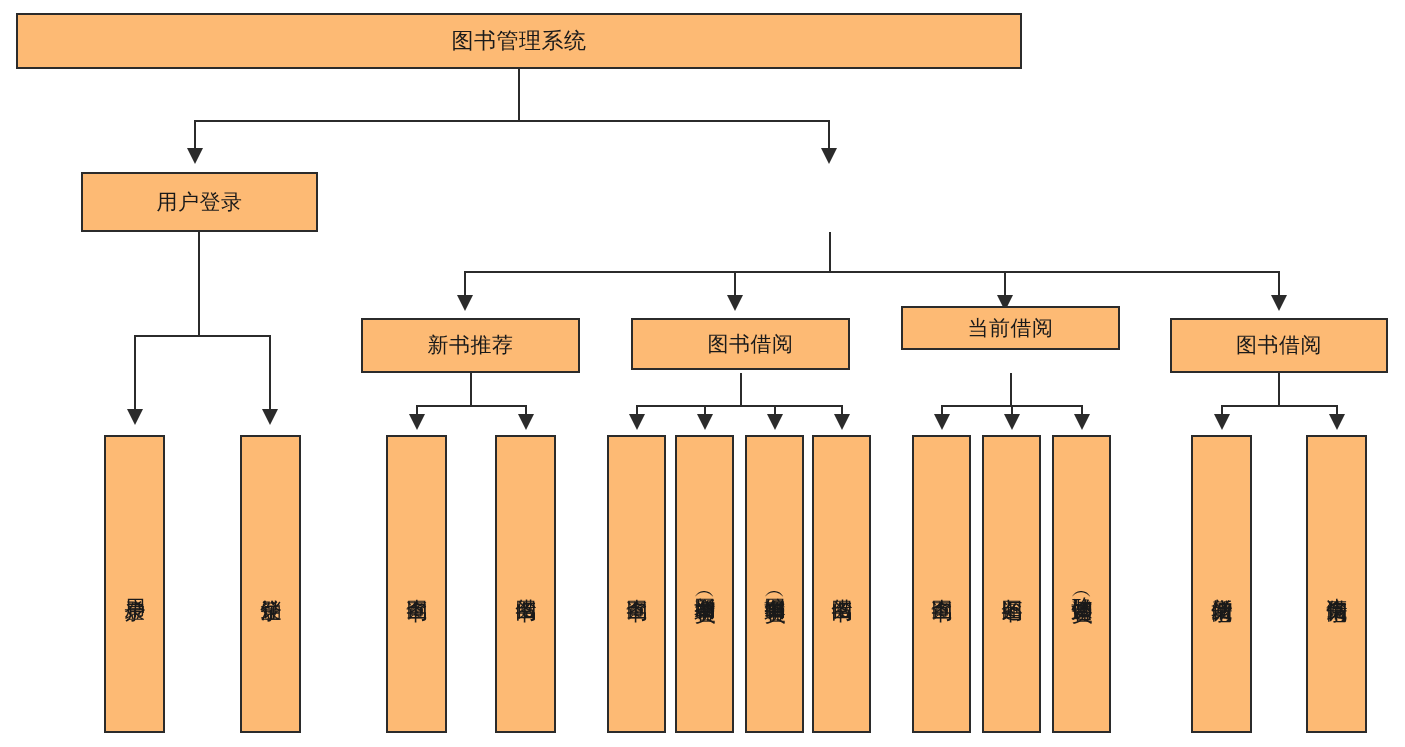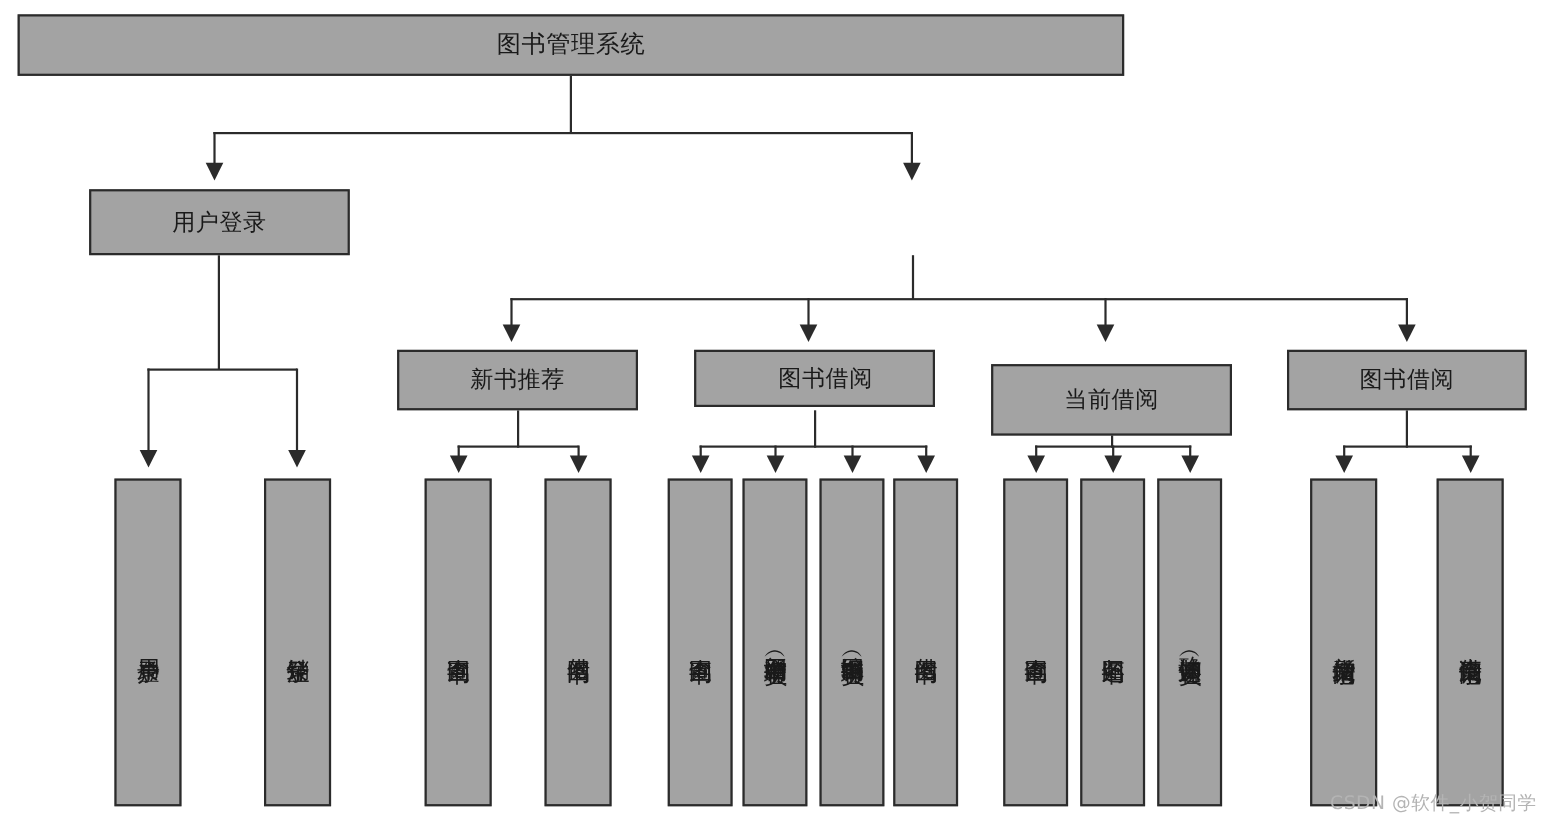--- a/index.html
+++ b/index.html
@@ -18,21 +18,21 @@
     position: relative;
     width: 1405px;
     height: 747px;
     background: #ffffff;
   }
   
   .node {
     position: absolute;
     box-sizing: border-box;
     border: 2px solid #2b2b2b;
-    background: #a3a3a3;
+    background: #fdba74;
     display: flex;
     align-items: center;
     justify-content: center;
     color: #1a1a1a;
     z-index: 3;
   }
   .node .label {
     display: block;
     text-align: center;
     line-height: 1.18;
@@ -131,21 +131,21 @@
   <div class="arrow" style="left:997px; top:295px;"></div>
   <div class="seg v" style="left:1278px; top:271px; width:2px; height:26px;"></div>
   <div class="arrow" style="left:1271px; top:295px;"></div>
 
   <div class="node h" style="left:361px; top:318px; width:219px; height:55px;">
     <span class="label">新书推荐</span>
   </div>
   <div class="node h" style="left:631px; top:318px; width:219px; height:52px;padding-left:20px;">
     <span class="label">图书借阅</span>
   </div>
-  <div class="node h" style="left:901px; top:331px; width:219px; height:65px;">
+  <div class="node h" style="left:901px; top:306px; width:219px; height:44px;">
     <span class="label">当前借阅</span>
   </div>
   <div class="node h" style="left:1170px; top:318px; width:218px; height:55px;">
     <span class="label">图书借阅</span>
   </div>
 
   <div class="seg v" style="left:470px; top:373px; width:2px; height:34px;"></div>
   <div class="seg h" style="left:416px; top:405px; width:110px; height:2px;"></div>
   <div class="seg v" style="left:416px; top:405px; width:2px; height:12px;"></div>
   <div class="arrow" style="left:409px; top:414px;"></div>
@@ -216,15 +216,14 @@
     <span class="label">确认归还（管理员）</span>
   </div>
 
   <div class="node v" style="left:1191px; top:435px; width:61px; height:298px;">
     <span class="label">新增借阅记录</span>
   </div>
   <div class="node v" style="left:1306px; top:435px; width:61px; height:298px;">
     <span class="label">查询借阅记录</span>
   </div>
 
-  <div id="watermark">CSDN @软件_小贺同学</div>
 
 </div>
 
 </body></html>

